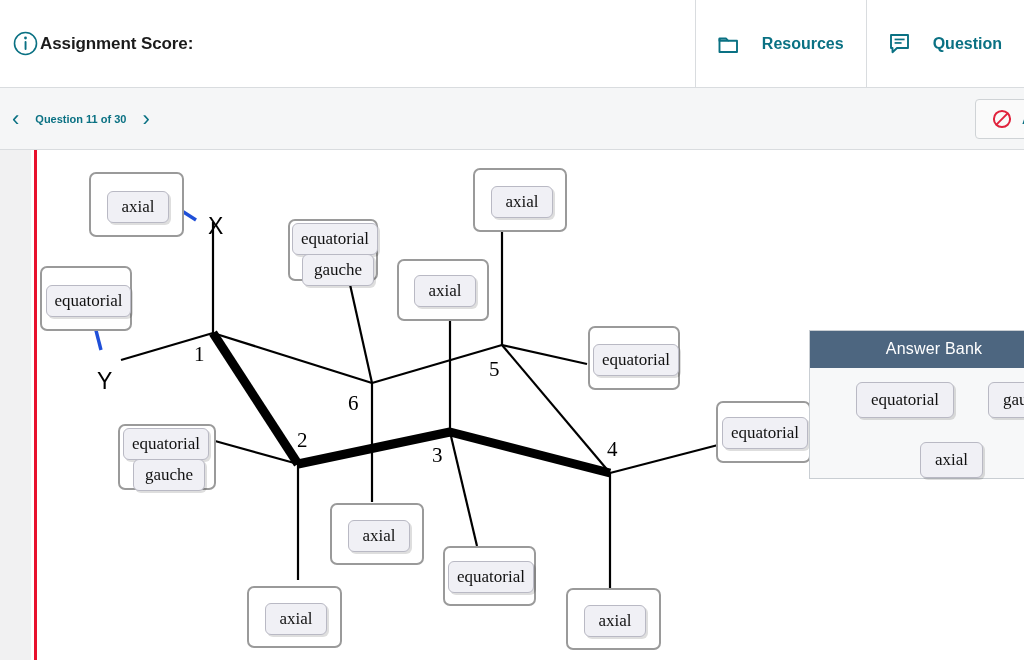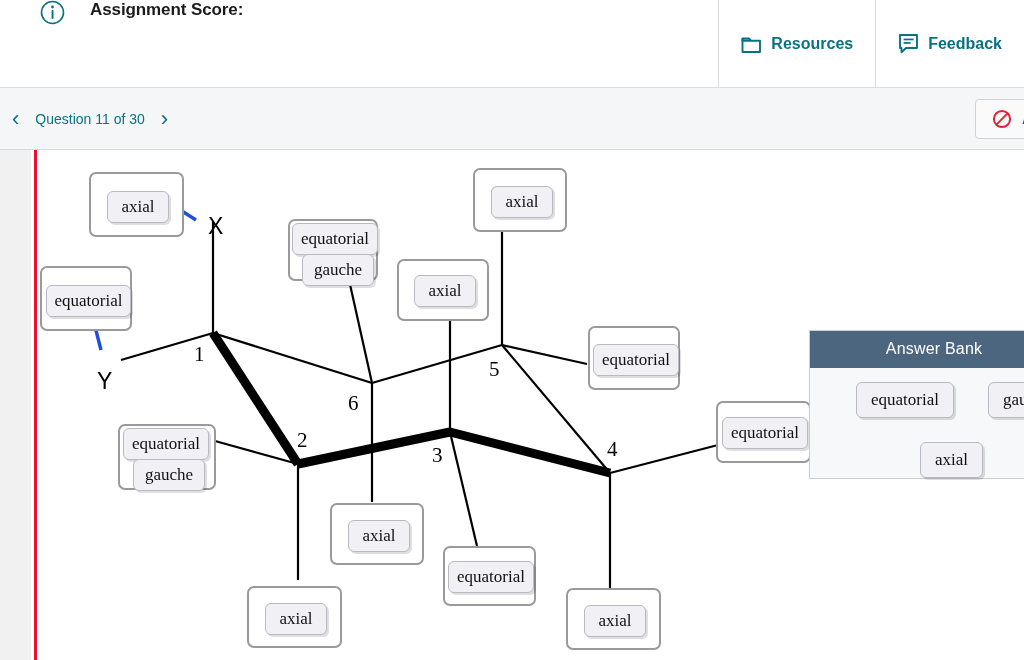--- a/index.html
+++ b/index.html
@@ -14,41 +14,40 @@
   #root { position: relative; width: 1024px; height: 660px; background:#fff; }
 
   
   .topbar {
     position: absolute; left: 0; top: 0; width: 1024px; height: 88px;
     background: #ffffff;
     border-bottom: 1px solid #d9dcdf;
     display: flex; align-items: stretch;
   }
   .score-cell {
-    display: flex; gap: 25px;
+    display: flex; align-items: center; gap: 2px;
     padding-left: 13px; padding-right: 18px;
     flex: 0 0 auto;
-    margin-left: 27px;
   }
   .info-icon {
     width: 25px; height: 25px; flex: 0 0 auto;
   }
   .score-label {
     font-size: 17px; font-weight: bold; color: #1b1b1b;
     letter-spacing: -0.1px; white-space: nowrap;
   }
   .score-badge {
     background: #0a7183; color: #ffffff;
     font-size: 15px; font-weight: bold;
     padding: 11px 26px; border-radius: 4px;
     white-space: nowrap;
   }
   .topbar-spacer { flex: 1 1 auto; }
   .tb-btn {
-    display: flex; align-items: center; justify-content: center; gap: 8px;
+    display: flex; align-items: center; justify-content: center; gap: 22px;
     padding: 0 22px;
     border-left: 1px solid #d9dcdf;
     color: #0a7183; font-size: 16px; font-weight: bold;
     white-space: nowrap; cursor: pointer;
     background: #fff;
   }
   .tb-btn svg { display:block; }
   .tb-primary {
     display: flex; align-items: center; justify-content: center;
     margin: 16px 0 16px 22px;
@@ -70,21 +69,21 @@
     background: #f5f6f7;
     border-bottom: 1px solid #d9dcdf;
     display: flex; align-items: center;
   }
   .nav-chevron {
     color: #0a7183; font-size: 22px; font-weight: 400;
     padding: 0 12px; cursor: pointer; line-height: 1;
     user-select: none;
   }
   .nav-qlabel {
-    color: #0a7183; font-size: 14px; font-weight: normal;
+    color: #0a7183; font-size: 11px; font-weight: bold;
     white-space: nowrap; padding: 0 4px;
   }
   .nav-spacer { flex: 1 1 auto; }
   .attempt-btn {
     display: flex; align-items: center; gap: 10px;
     background: #fafafa; border: 1px solid #cfd3d6; border-radius: 4px;
     height: 40px; padding: 0 16px; margin-right: -46px;
     color: #0a7183; font-size: 16px; font-weight: bold;
     white-space: nowrap; overflow: hidden; cursor: pointer;
   }
@@ -194,21 +193,21 @@
     </div>
 
     <div class="tb-btn">
       <span>
         <svg width="22" height="21" viewBox="0 0 22 21">
           <path d="M2 2h17v13H8l-4.5 4.2V15H2z" fill="none" stroke="#0a7183" stroke-width="1.9" stroke-linejoin="round"></path>
           <rect x="5.6" y="5.6" width="10" height="1.7" fill="#0a7183"></rect>
           <rect x="5.6" y="9.1" width="7" height="1.7" fill="#0a7183"></rect>
         </svg>
       </span>
-      <span>Feedback</span>
+      <span>Question</span>
     </div>
 
   </div>
 
   <div class="navrow">
     <span class="nav-chevron">‹</span>
     <span class="nav-qlabel">Question 11 of 30</span>
     <span class="nav-chevron">›</span>
     <div class="nav-spacer"></div>
     <div class="attempt-btn">

